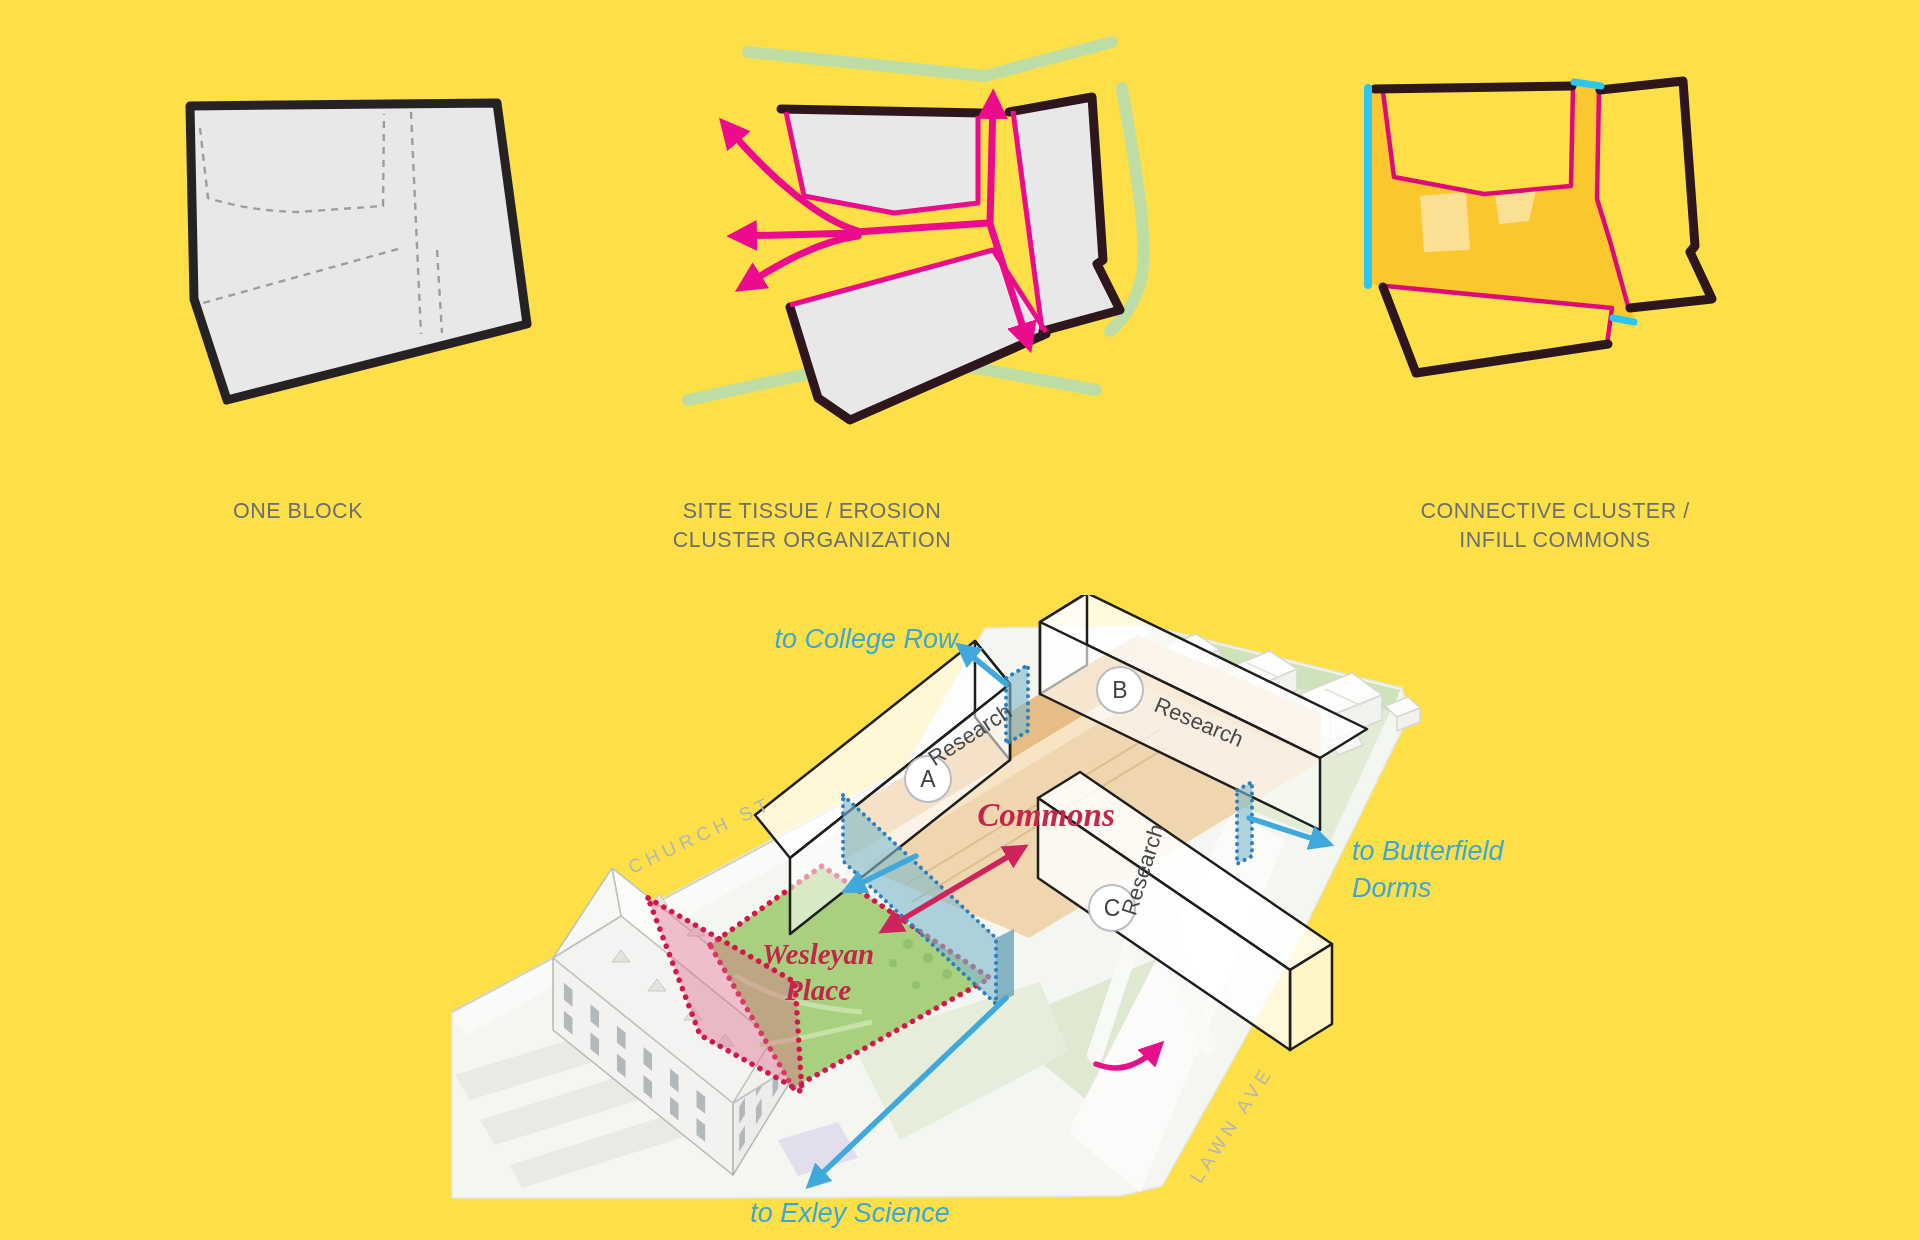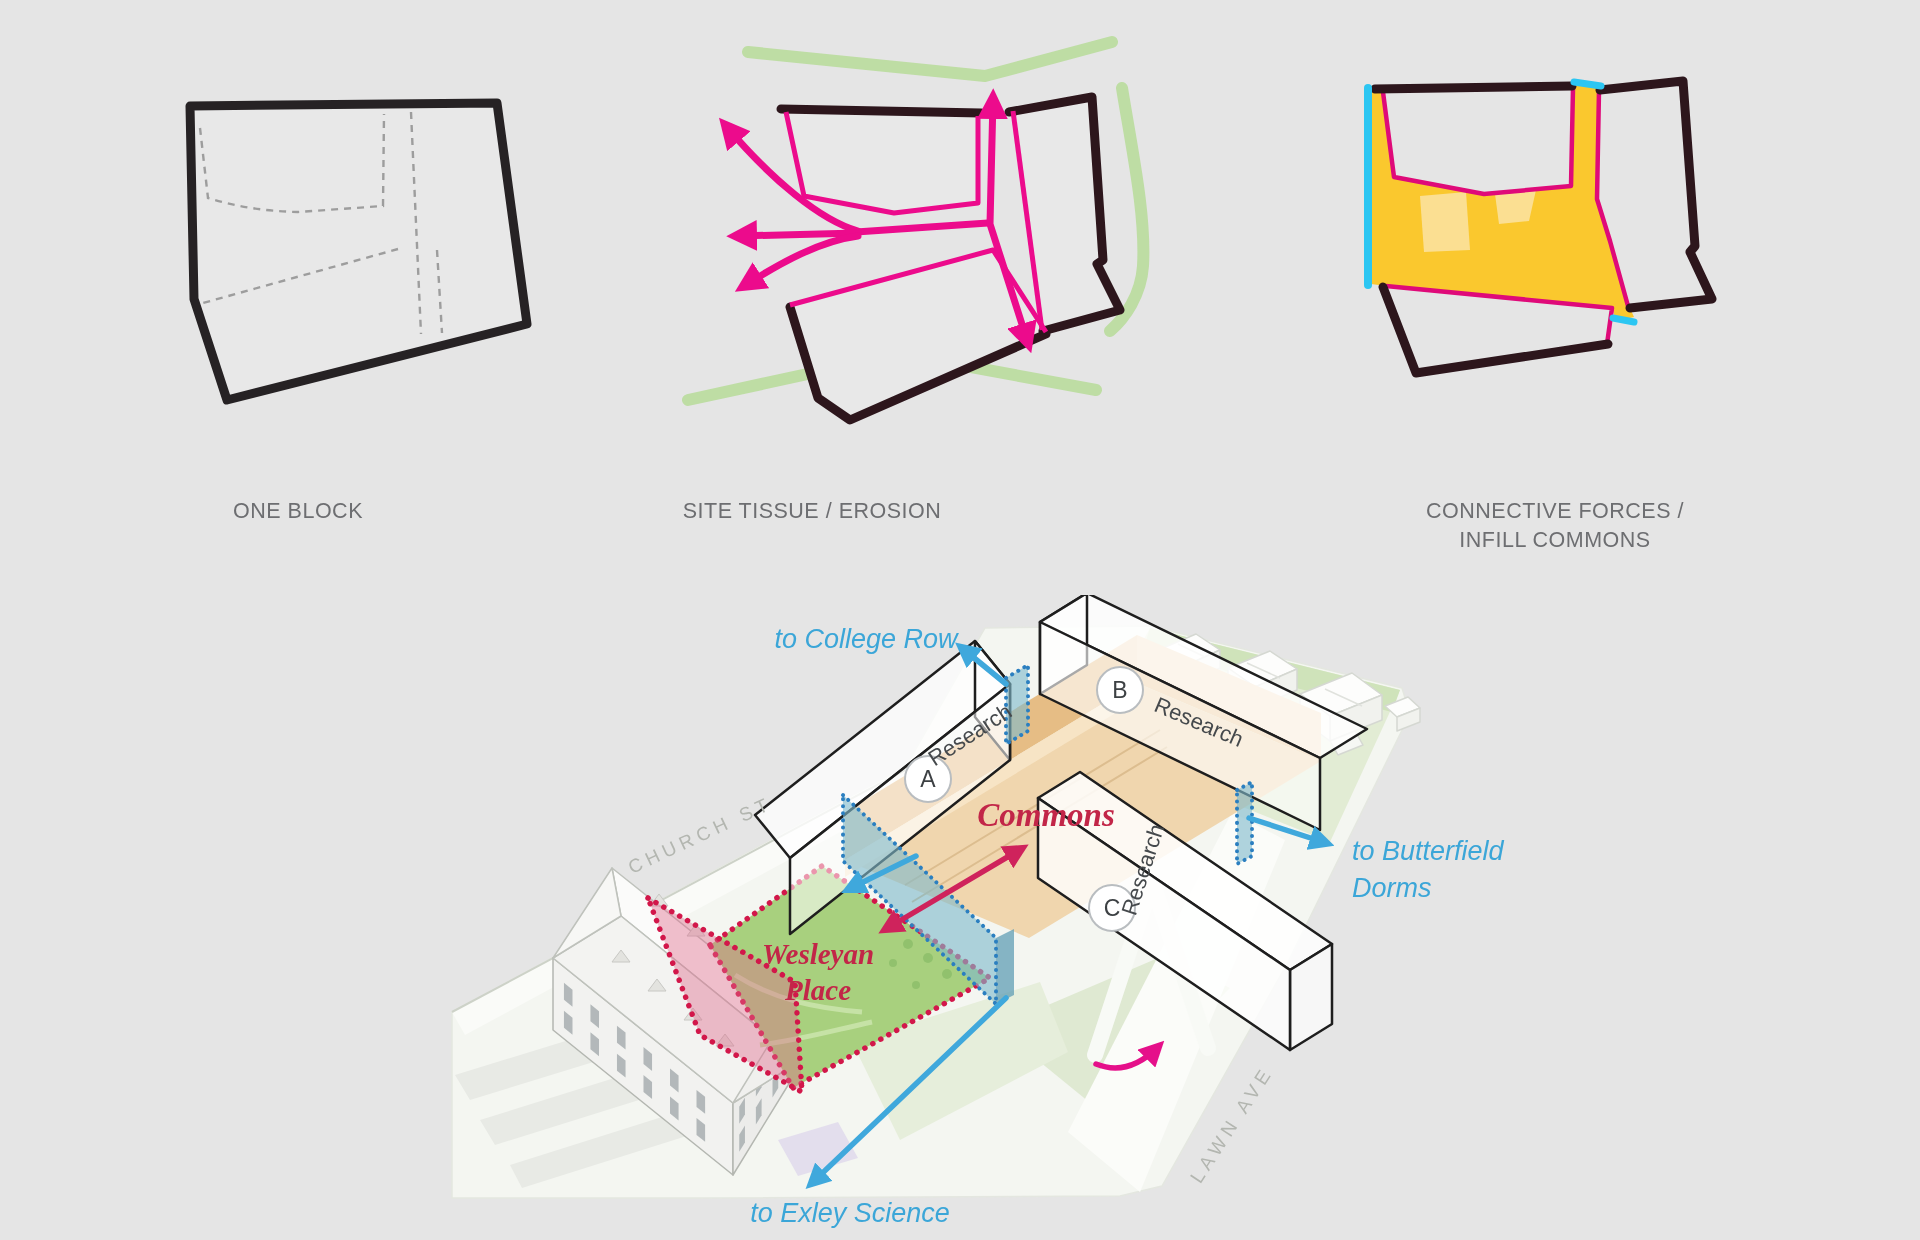--- a/index.html
+++ b/index.html
@@ -1,16 +1,16 @@
 <!DOCTYPE html>
 <html><head>
 <meta charset="utf-8">
 <style>
   html,body{margin:0;padding:0;background:#ffffff;}
-  #page{position:relative;width:1920px;height:1240px;background:#e5e5e5;overflow:hidden;
+  #page{position:relative;width:1920px;height:1240px;background:#fde047;overflow:hidden;
         font-family:"Liberation Sans", sans-serif;}
   .dsvg{position:absolute;}
   .caption{position:absolute;text-align:center;color:#6d6e71;font-size:21.5px;
            letter-spacing:.5px;line-height:29px;font-family:"Liberation Sans",sans-serif;}
   .blue-label{fill:#3ba6d8;font-style:italic;font-size:27px;font-family:"Liberation Sans",sans-serif;}
   .red-serif{fill:#c22648;font-style:italic;font-weight:bold;font-family:"Liberation Serif",serif;}
   .street{fill:#b3b6b0;font-size:19px;letter-spacing:5px;font-family:"Liberation Sans",sans-serif;}
   .research{fill:#45494c;font-size:22px;font-family:"Liberation Sans",sans-serif;}
   .circle-letter{fill:#3d4144;font-size:23px;font-family:"Liberation Sans",sans-serif;text-anchor:middle;}
   .bubble{fill:#ffffff;stroke:#b9bdc0;stroke-width:2;}
@@ -92,23 +92,24 @@
       <line x1="1574" y1="82" x2="1601" y2="86" stroke-width="7"></line>
       <line x1="1613" y1="318" x2="1634" y2="322" stroke-width="7"></line>
     </g>
   </svg>
 
   <div class="caption" style="left:118px;top:497px;width:360px">
     <span>ONE BLOCK</span>
   </div>
   <div class="caption" style="left:592px;top:497px;width:440px">
     <div>SITE TISSUE / EROSION</div>
+    <div>CLUSTER ORGANIZATION</div>
   </div>
   <div class="caption" style="left:1335px;top:497px;width:440px">
-    <div>CONNECTIVE FORCES /</div>
+    <div>CONNECTIVE CLUSTER /</div>
     <div>INFILL COMMONS</div>
   </div>
 
   <svg class="dsvg" style="left:420px;top:595px" width="1180" height="650" viewBox="420 595 1180 650">
     <defs>
       <marker id="mhb" viewBox="0 0 10 10" refX="6.5" refY="5" markerWidth="4.6" markerHeight="4.6" orient="auto-start-reverse">
           <path d="M0,0 L10,5 L0,10 z" fill="#3fa8dc"></path>
         </marker>
       <marker id="mhr" viewBox="0 0 10 10" refX="6.5" refY="5" markerWidth="4.6" markerHeight="4.6" orient="auto-start-reverse">
           <path d="M0,0 L10,5 L0,10 z" fill="#cf235c"></path>

